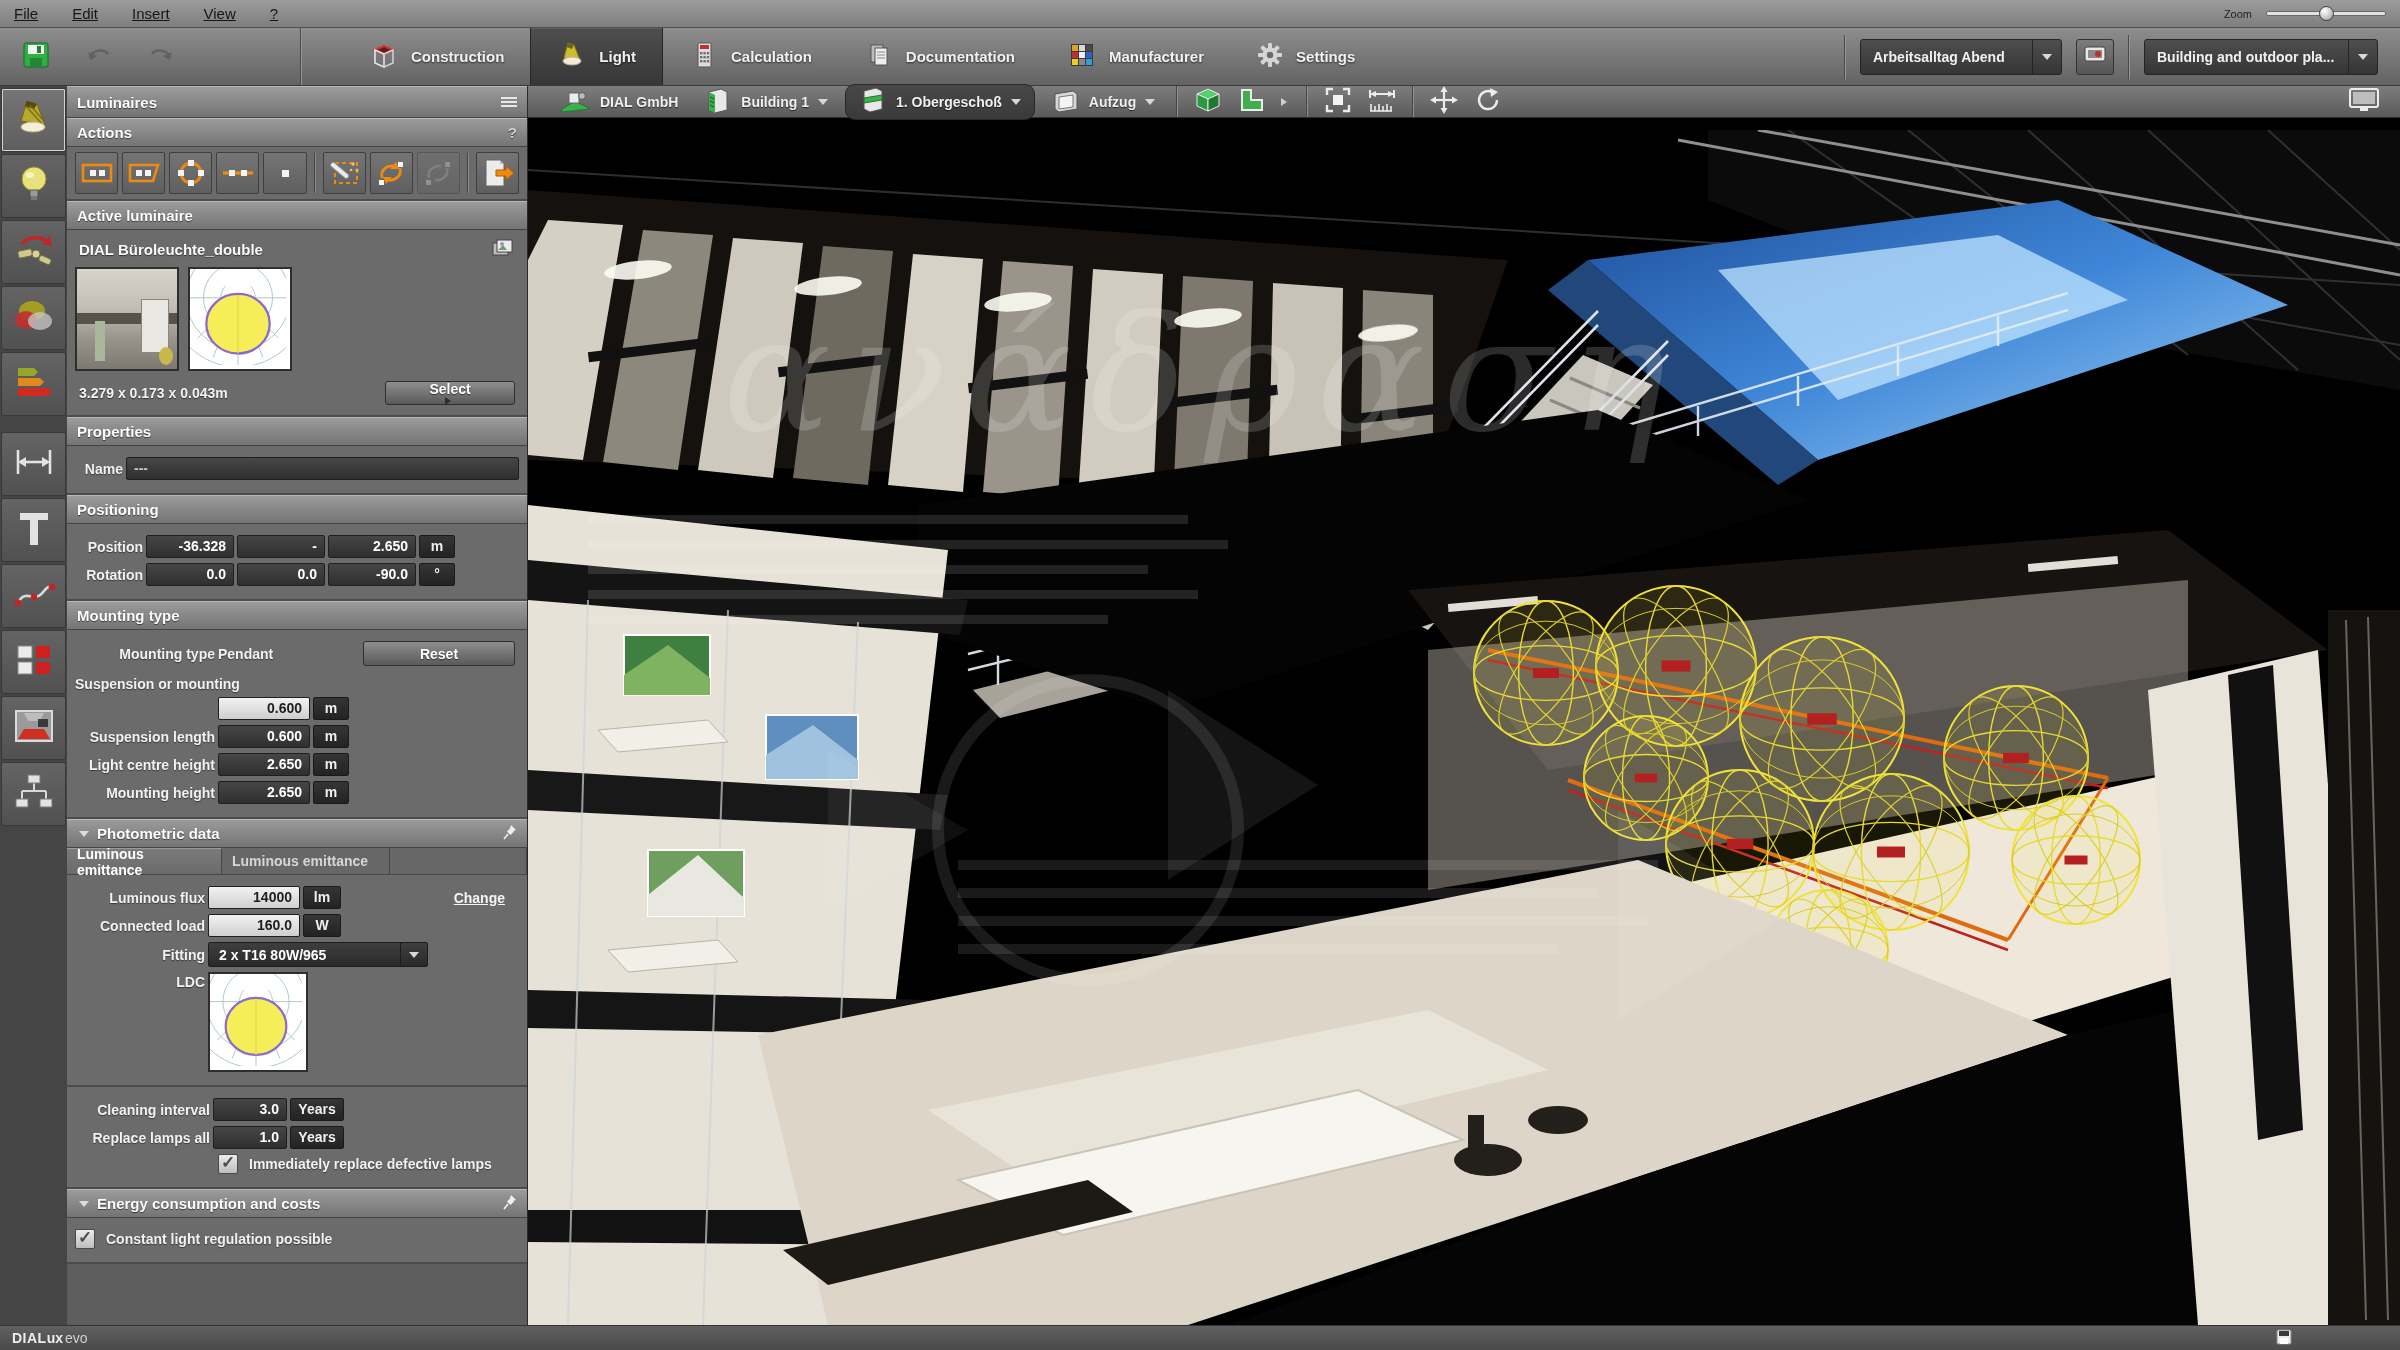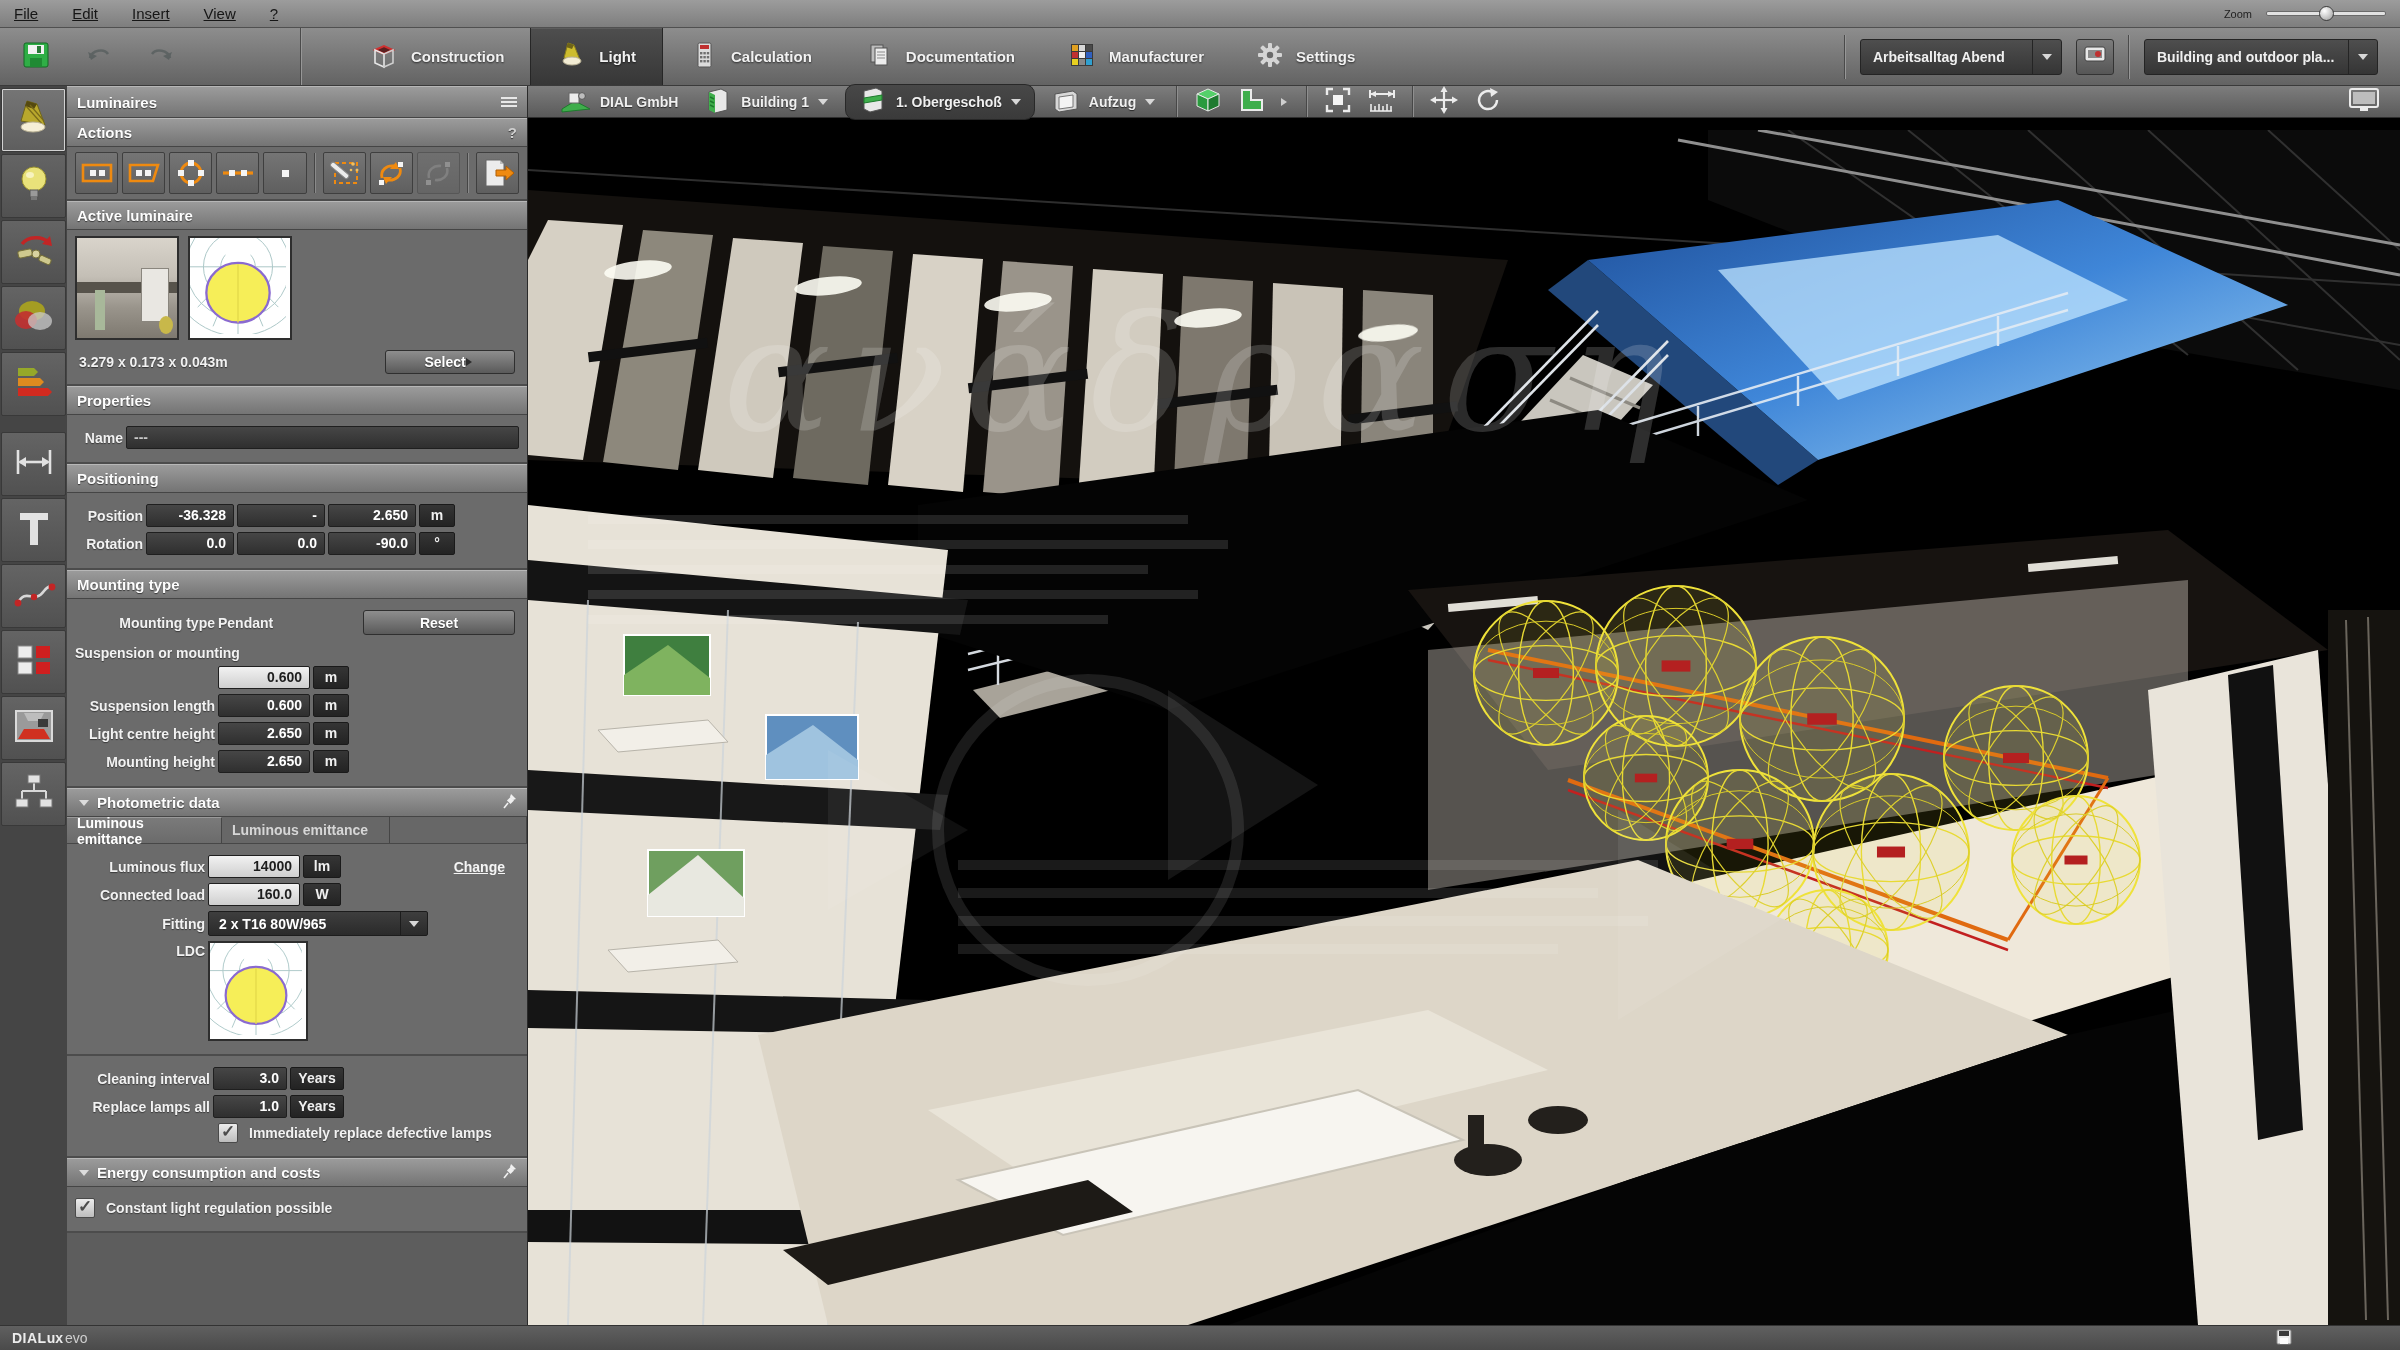--- a/index.html
+++ b/index.html
@@ -79,21 +79,21 @@
 
   .lum-name{font-weight:bold;font-size:15px;color:#fafafa;text-shadow:0 1px 1px #333;
     display:flex;align-items:center;padding:2px 4px 6px;}
   .thumb-row{display:flex;gap:9px;padding:0 0 8px;}
   .thumb{width:100px;height:100px;border:2px solid #2e2e2e;background:#fff;overflow:hidden;}
   .dim-row{display:flex;align-items:center;padding:2px 4px 2px;}
   .dims{font-weight:bold;text-shadow:0 1px 1px #333;}
   .btn{background:linear-gradient(#8e8e8e,#5a5a5a);border:1px solid #2f2f2f;border-radius:3px;
     color:#fff;font-weight:bold;font-size:14px;text-shadow:0 1px 1px #333;
     display:flex;align-items:center;justify-content:center;cursor:pointer;}
-  .select-btn{margin-left:auto;width:128px;height:22px;}
+  .select-btn{margin-left:auto;width:128px;height:22px;flex-direction:column;}
   .reset-btn{margin-left:auto;width:150px;height:23px;margin-right:4px;}
   .tri-right{width:0;height:0;border:4px solid transparent;border-left:6px solid #2e2e2e;}
 
   .frow{display:flex;align-items:center;margin:5px 0;gap:3px;}
   .flabel{font-weight:bold;text-align:right;text-shadow:0 1px 1px #3a3a3a;white-space:nowrap;flex:none;}
   .val{background:linear-gradient(#464646,#2f2f2f);border:1px solid #1f1f1f;border-radius:2px;
     color:#fff;font-weight:bold;text-align:right;padding:2px 7px;height:17px;line-height:17px;flex:none;}
   .val.light{background:linear-gradient(#f2f2f2,#cfcfcf);color:#1e1e1e;}
   .val.left{text-align:left;color:#c8c8c8;}
   .unit{background:linear-gradient(#353535,#232323);border:1px solid #1a1a1a;border-radius:2px;
@@ -633,20 +633,31 @@
           <polygon points="20,2 20,6 24,6" fill="#bdbdbd"></polygon>
           <polygon points="16,12 26,12 26,8 34,15 26,22 26,18 16,18" fill="#ef8a10" stroke="#b05f04"></polygon>
         </svg>
     </div>
   </div>
 
   <div class="sec-header">
     <span>Active luminaire</span>
   </div>
   <div class="sec-body">
+    <div class="lum-name">
+      <span>DIAL Büroleuchte_double</span>
+      <span style="margin-left:auto">
+        <svg width="24" height="20" viewBox="0 0 24 20">
+            <rect x="2" y="5" width="15" height="12" fill="#bdbdbd" stroke="#444"></rect>
+            <rect x="6" y="2" width="15" height="12" fill="#ececec" stroke="#444"></rect>
+            <circle cx="11" cy="6" r="2" fill="#8aa0c0"></circle>
+            <polygon points="7,12 12,7 16,12" fill="#7a9a6a"></polygon>
+          </svg>
+      </span>
+    </div>
     <div class="thumb-row">
       <div class="thumb" style="position:relative;background:linear-gradient(180deg,#d9d4cb 0%,#c4bfb6 38%,#99948b 70%,#7e7970 100%);">
         <div style="position:absolute;left:0;top:44%;width:100%;height:11%;background:#57534b;"></div>
         <div style="position:absolute;right:8%;top:30%;width:26%;height:52%;background:#e9e7e2;border:1px solid #8a867e;"></div>
         <div style="position:absolute;left:18%;top:52%;width:10%;height:40%;background:#a8b89a;"></div>
         <div style="position:absolute;right:4%;bottom:4%;width:14%;height:18%;background:#c8b84a;border-radius:50%;"></div>
       </div>
       <div class="thumb">
         <svg width="96" height="96" viewBox="0 0 100 100">
           <rect x="0" y="0" width="100" height="100" fill="#ffffff"></rect>

